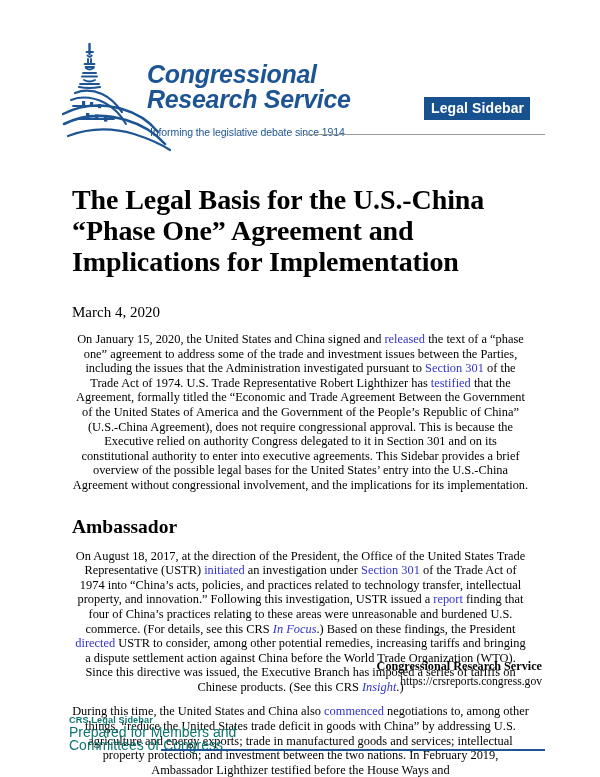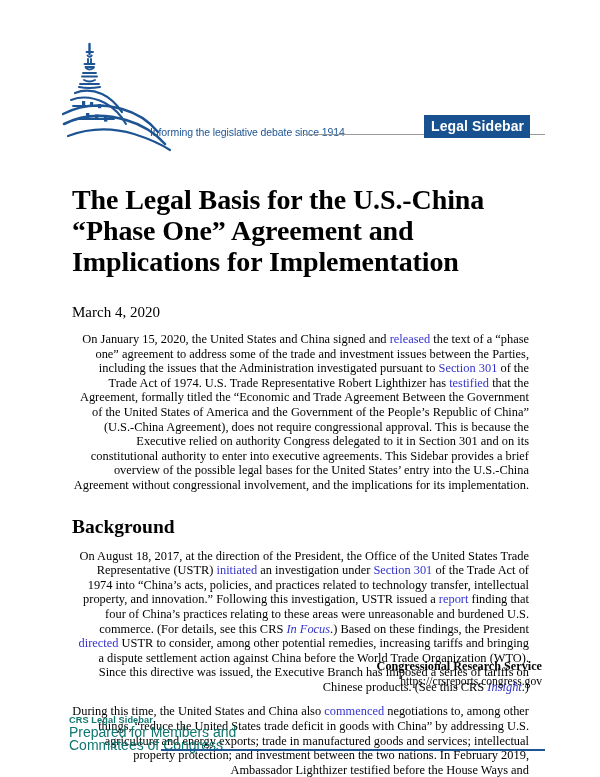--- a/index.html
+++ b/index.html
@@ -70,21 +70,21 @@
     position: absolute;
     left: 303px;
     top: 134px;
     width: 242px;
     height: 1px;
     background: #9a9a9a;
   }
   .sidebar-banner {
     position: absolute;
     left: 424px;
-    top: 115px;
+    top: 97px;
     background: #17518f;
     color: #ffffff;
     font-family: "Liberation Sans", sans-serif;
     font-weight: bold;
     font-size: 14px;
     line-height: 14px;
     padding: 4px 6px 5px 7px;
     letter-spacing: 0.1px;
     white-space: nowrap;
   }
@@ -114,21 +114,21 @@
     font-family: "Liberation Serif", serif;
     font-weight: bold;
     font-size: 19.5px;
     line-height: 24px;
     margin: 22px 0 0 0;
   }
   p.body-text {
     font-family: "Liberation Serif", serif;
     font-size: 12.4px;
     line-height: 14.6px;
-    text-align: right;
+    text-align: center;
     margin: 10px 0 0 0;
   }
   p.body-text.first { margin-top: 11px; }
   a.lnk, .lnk {
     color: #3333cc;
     text-decoration: none;
   }
   .lnk-it {
     color: #3333cc;
     font-style: italic;
@@ -226,38 +226,42 @@
         <g fill="#1d5494">
           <rect x="20" y="61" width="3.2" height="4.2"></rect>
           <rect x="28" y="62" width="3.2" height="4.2"></rect>
           <rect x="36" y="64" width="3.2" height="4.2"></rect>
           <rect x="24" y="73" width="3.4" height="4.6"></rect>
           <rect x="33" y="74.5" width="3.4" height="4.6"></rect>
           <rect x="42" y="77" width="3.4" height="4.6"></rect>
         </g>
       </svg>
 
+      <div class="wordmark">
+        <span>Congressional</span>
+        <span class="l2">Research Service</span>
+      </div>
 
       <div class="tagline">Informing the legislative debate since 1914</div>
     </div>
 
     <div class="tagline-rule"></div>
 
     <div class="sidebar-banner">Legal Sidebar</div>
   </div>
 
   <div class="content">
 
     <h1 class="doc-title">The Legal Basis for the U.S.-China “Phase One” Agreement and Implications for Implementation</h1>
 
     <div class="doc-date">March 4, 2020</div>
 
     <p class="body-text first"><span>On January 15, 2020, the United States and China signed and </span><a class="lnk" href="#">released</a><span> the text of a “phase one” agreement to address some of the trade and investment issues between the Parties, including the issues that the Administration investigated pursuant to </span><a class="lnk" href="#">Section 301</a><span> of the Trade Act of 1974. U.S. Trade Representative Robert Lighthizer has </span><a class="lnk" href="#">testified</a><span> that the Agreement, formally titled the “Economic and Trade Agreement Between the Government of the United States of America and the Government of the People’s Republic of China” (U.S.-China Agreement), does not require congressional approval. This is because the Executive relied on authority Congress delegated to it in Section 301 and on its constitutional authority to enter into executive agreements. This Sidebar provides a brief overview of the possible legal bases for the United States’ entry into the U.S.-China Agreement without congressional involvement, and the implications for its implementation.</span></p>
 
-    <h2 class="section-heading">Background</h2>
+    <h2 class="section-heading">Ambassador</h2>
 
     <p class="body-text"><span>On August 18, 2017, at the direction of the President, the Office of the United States Trade Representative (USTR) </span><a class="lnk" href="#">initiated</a><span> an investigation under </span><a class="lnk" href="#">Section 301</a><span> of the Trade Act of 1974 into “China’s acts, policies, and practices related to technology transfer, intellectual property, and innovation.” Following this investigation, USTR issued a </span><a class="lnk" href="#">report</a><span> finding that four of China’s practices relating to these areas were unreasonable and burdened U.S. commerce. (For details, see this CRS </span><a class="lnk-it" href="#">In Focus</a><span>.) Based on these findings, the President </span><a class="lnk" href="#">directed</a><span> USTR to consider, among other potential remedies, increasing tariffs and bringing a dispute settlement action against China before the World Trade Organization (WTO). Since this directive was issued, the Executive Branch has imposed a series of tariffs on Chinese products. (See this CRS </span><a class="lnk-it" href="#">Insight</a><span>.)</span></p>
 
     <p class="body-text"><span>During this time, the United States and China also </span><a class="lnk" href="#">commenced</a><span> negotiations to, among other things, “reduce the United States trade deficit in goods with China” by addressing U.S. agriculture and energy exports; trade in manufactured goods and services; intellectual property protection; and investment between the two nations. In February 2019, Ambassador Lighthizer testified before the House Ways and</span></p>
   </div>
 
   <div class="foot-right">
     <div class="foot-crs">Congressional Research Service</div>
     <div class="foot-url">https://crsreports.congress.gov</div>
   </div>

